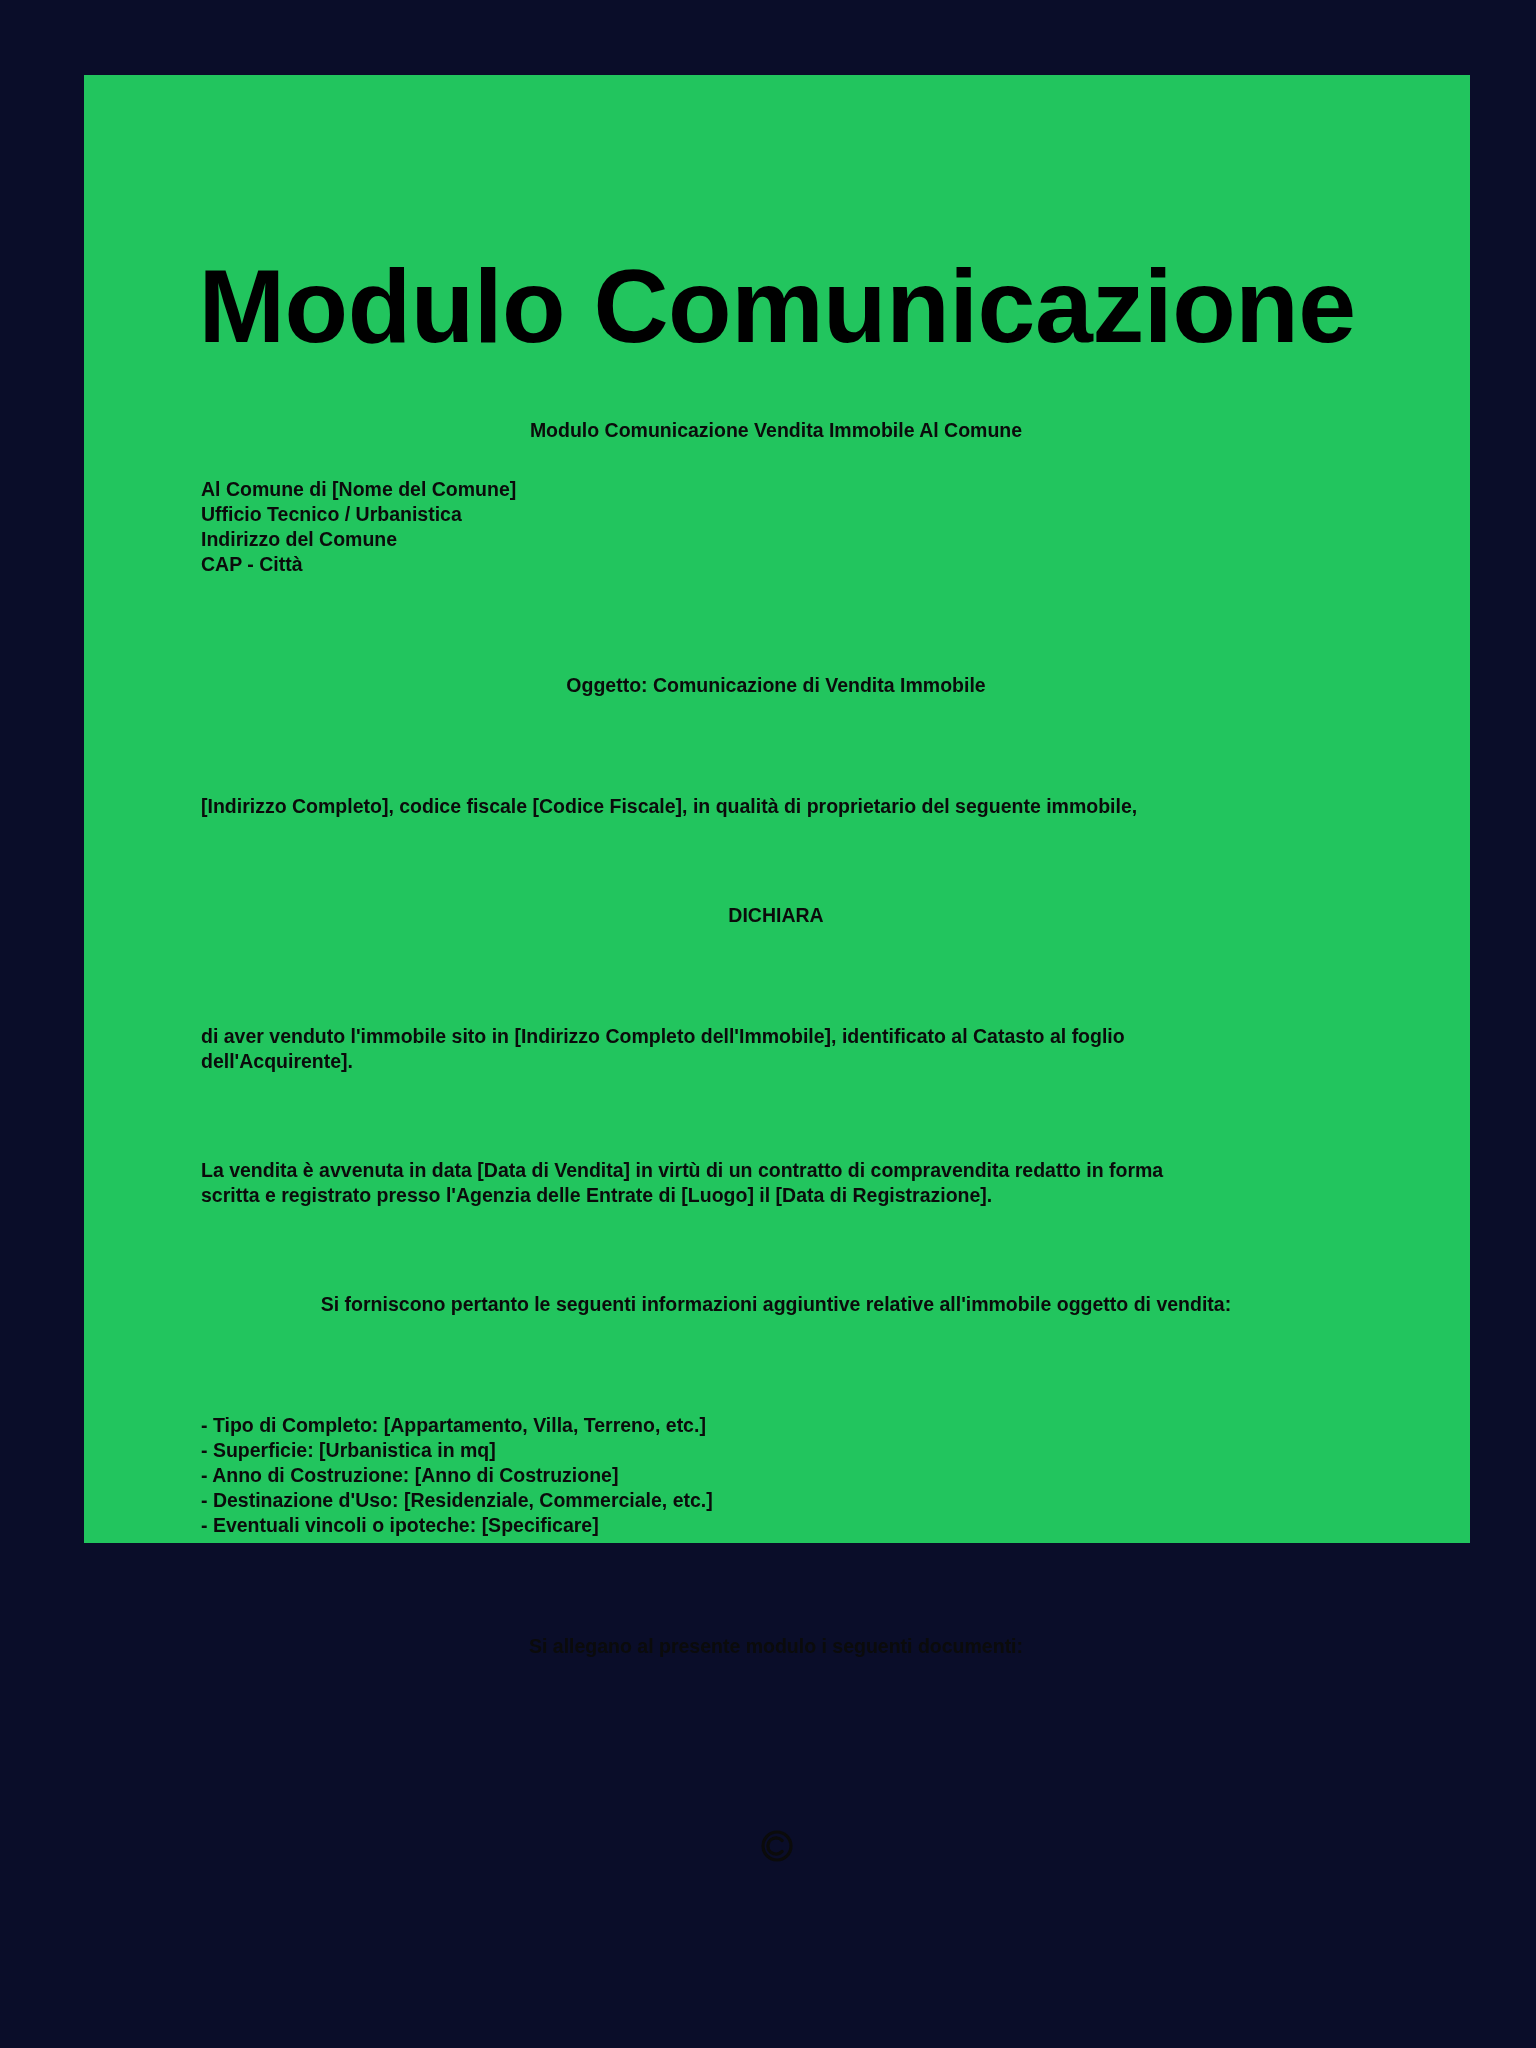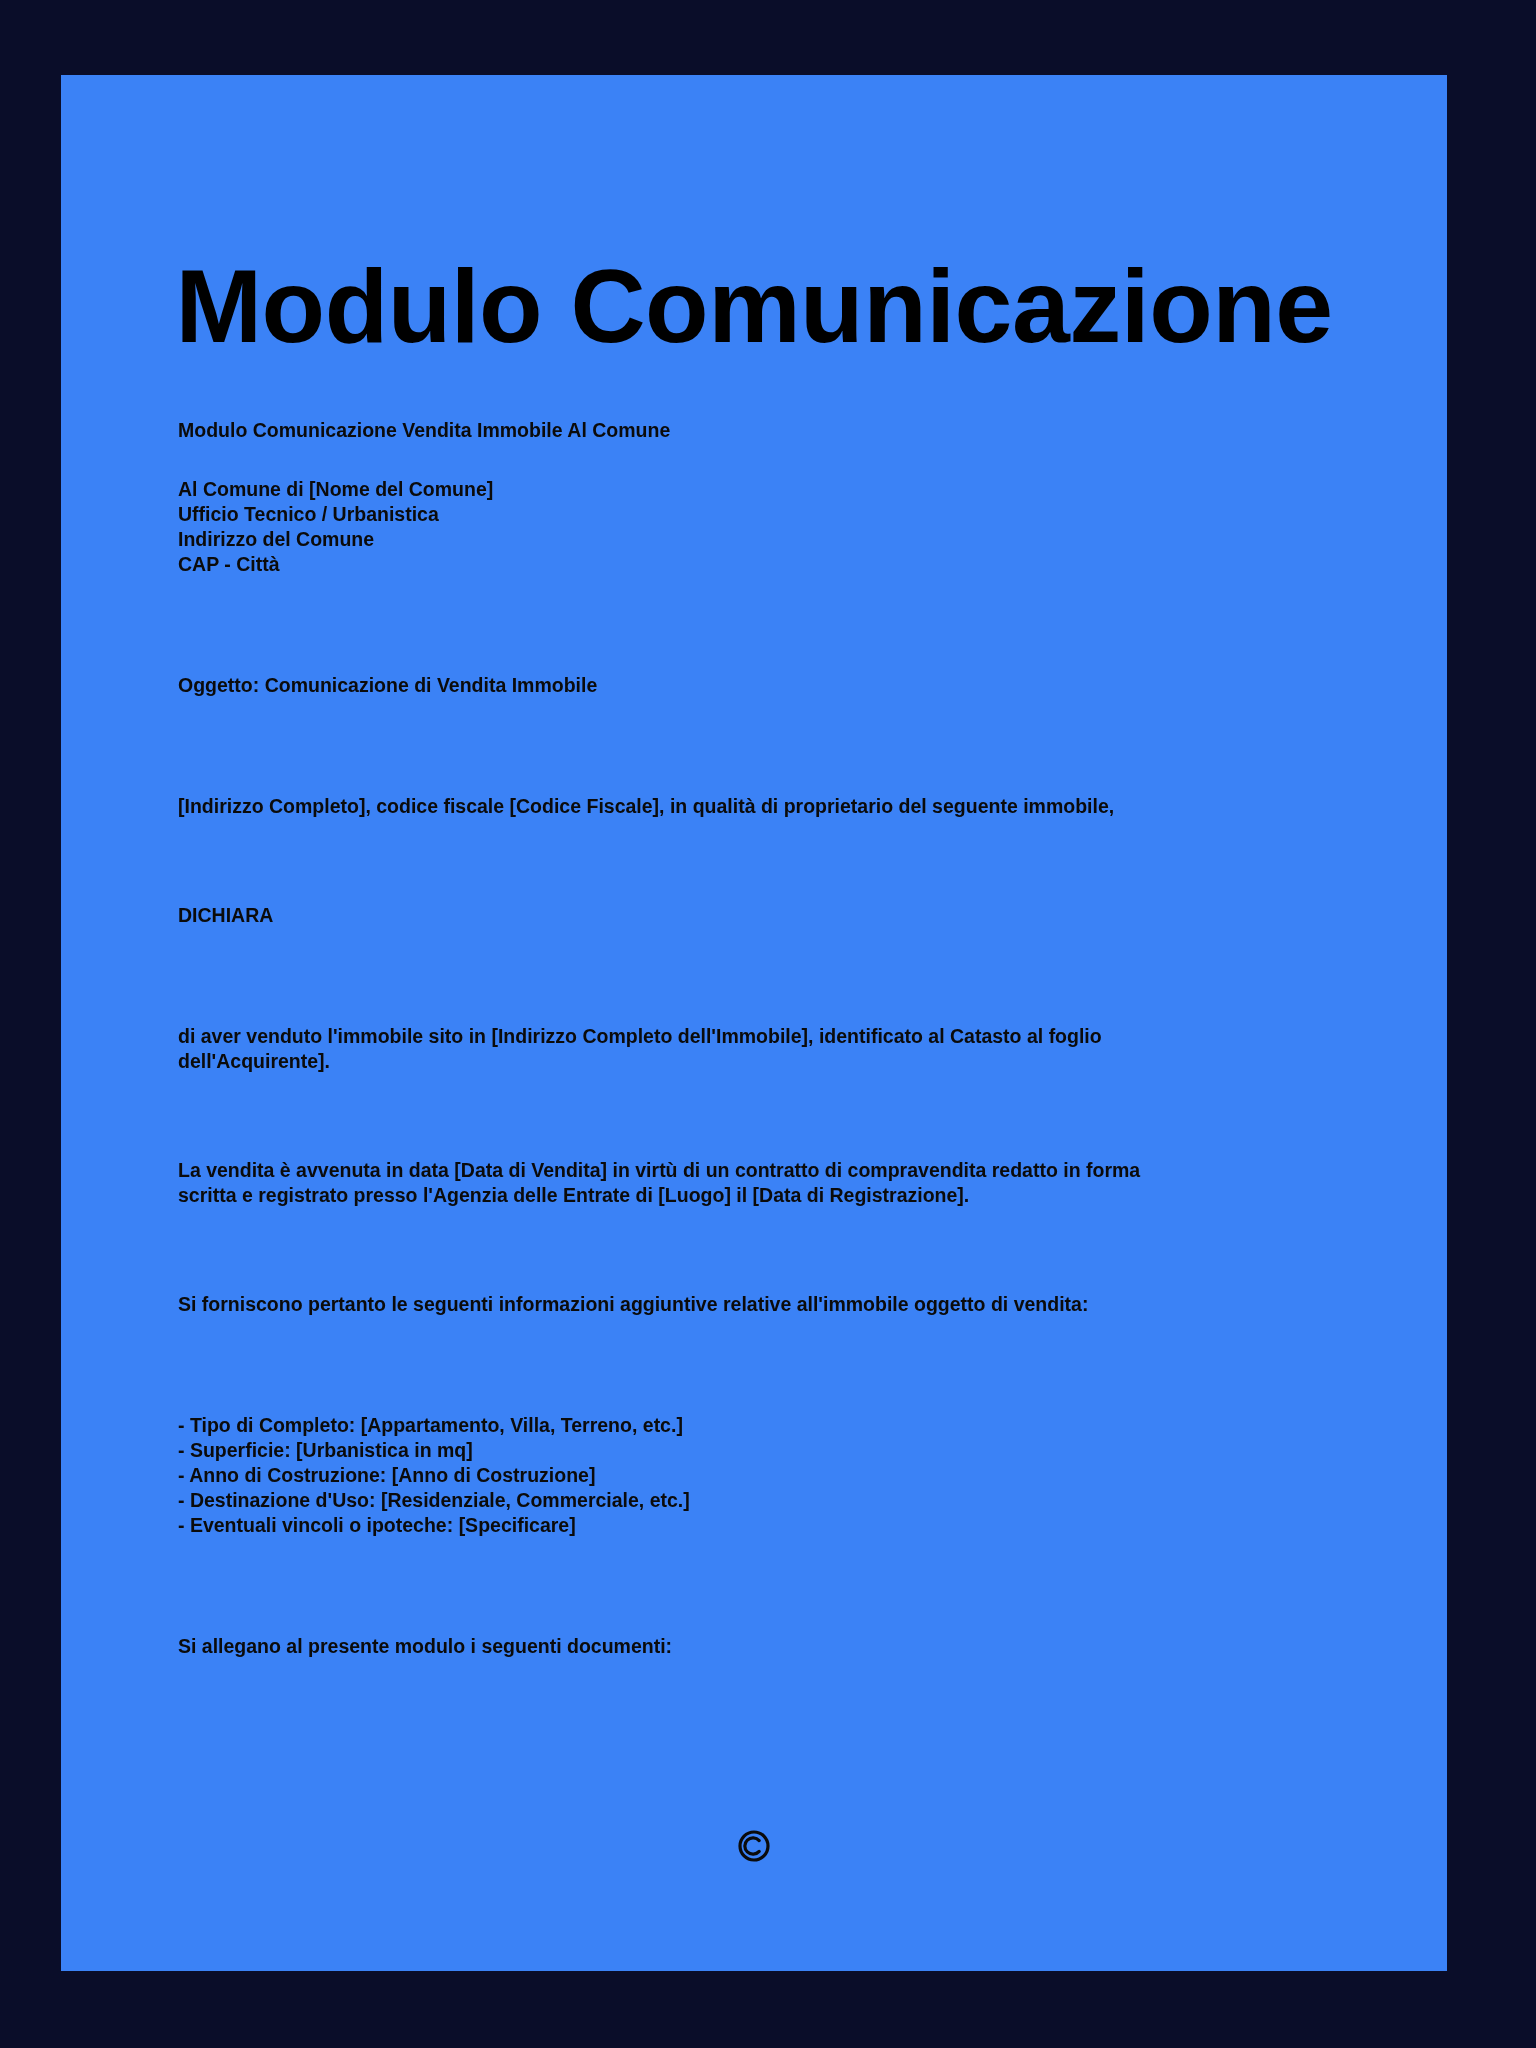--- a/index.html
+++ b/index.html
@@ -17,25 +17,25 @@
   .canvas {
     position: relative;
     width: 1536px;
     height: 2048px;
     background: #0a0d29;
     overflow: hidden;
   }
 
   .sheet {
     position: absolute;
-    left: 61px;
+    left: 84px;
     top: 75px;
     width: 1386px;
-    height: 1896px;
-    background: #3b82f6;
+    height: 1468px;
+    background: #22c55e;
     overflow: visible;
   }
 
   
   .doc-title {
     position: absolute;
     left: -20px;
     top: 175px;
     width: 1426px;
     text-align: center;
@@ -68,21 +68,21 @@
     font-weight: 700;
     font-size: 19.5px;
     line-height: 25px;
   }
 
   .blk { margin: 0; }
   .gap-xl { height: 62px; }
   .gap-md { height: 34px; }
   .gap-sm { height: 22px; }
 
-  .line { display: block; white-space: nowrap; }
+  .line { display: block; white-space: nowrap; text-align: center; }
   .para { display: block; }
 
   .addr-line { display: block; white-space: nowrap; }
 
   .bullet-line { display: block; white-space: nowrap; }
 
   
   .copy-mark {
     position: absolute;
     left: 0;

